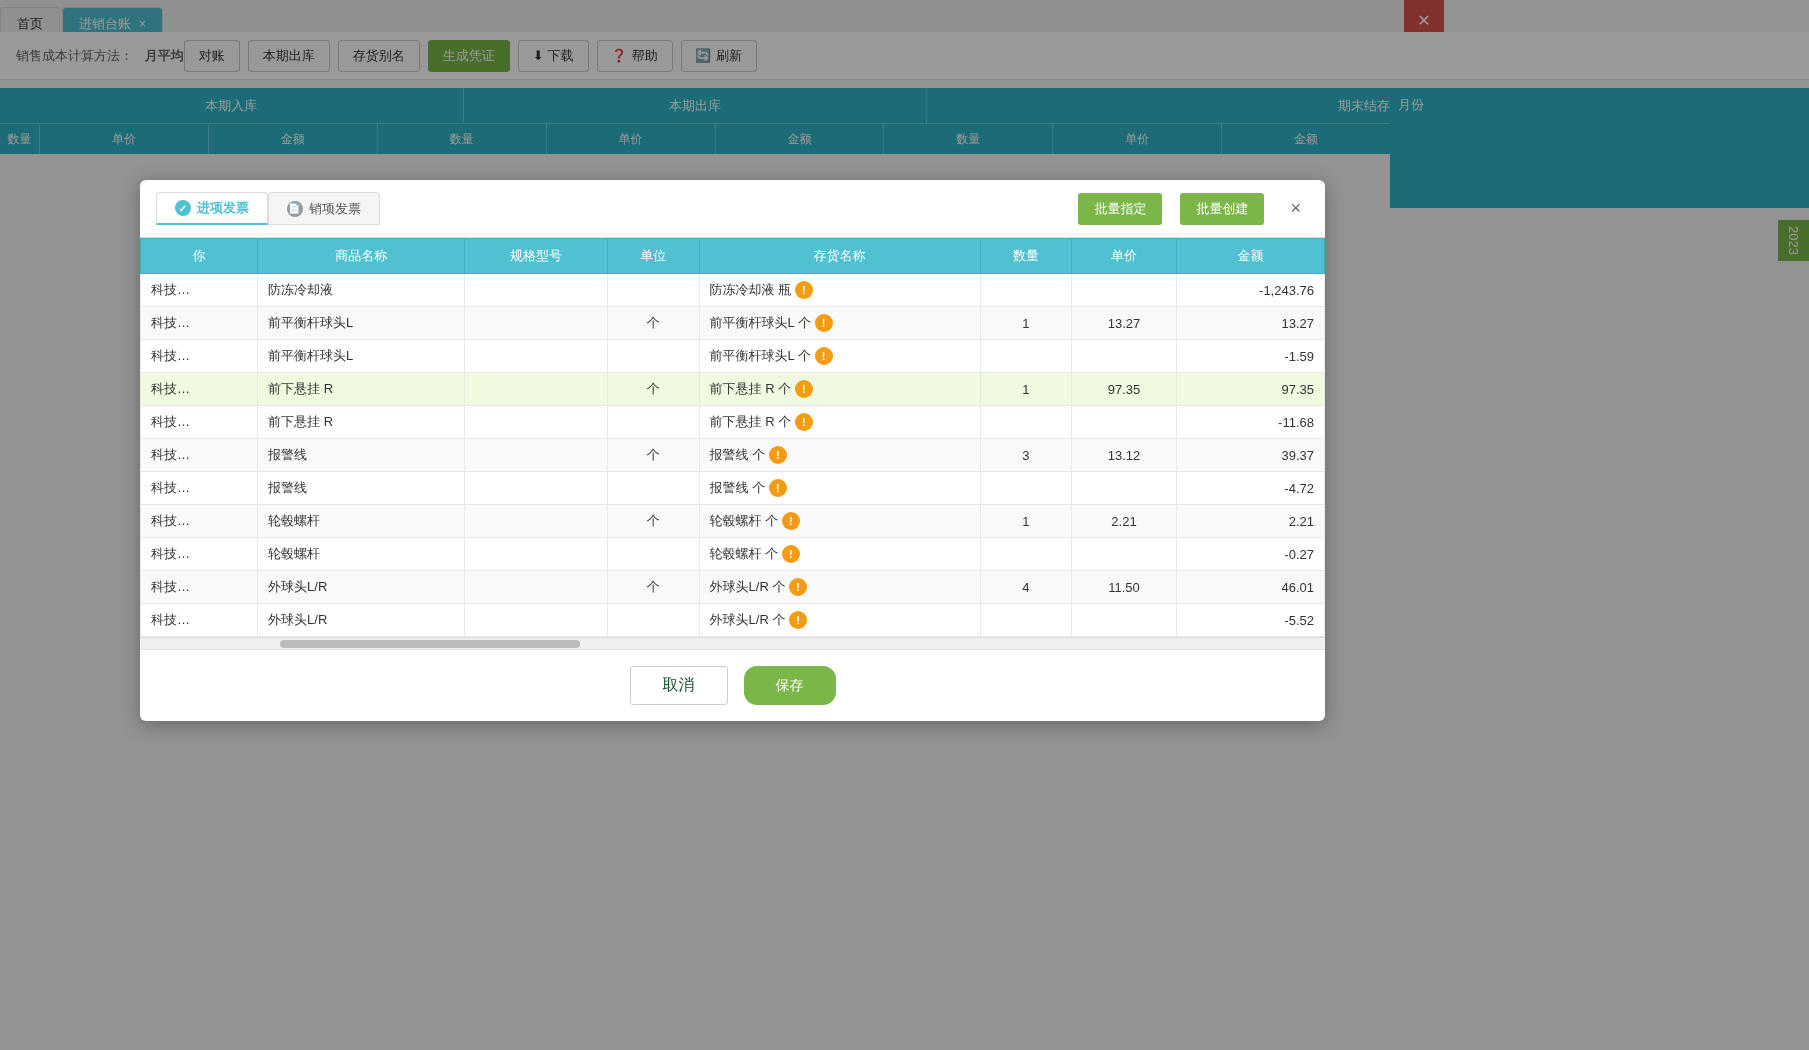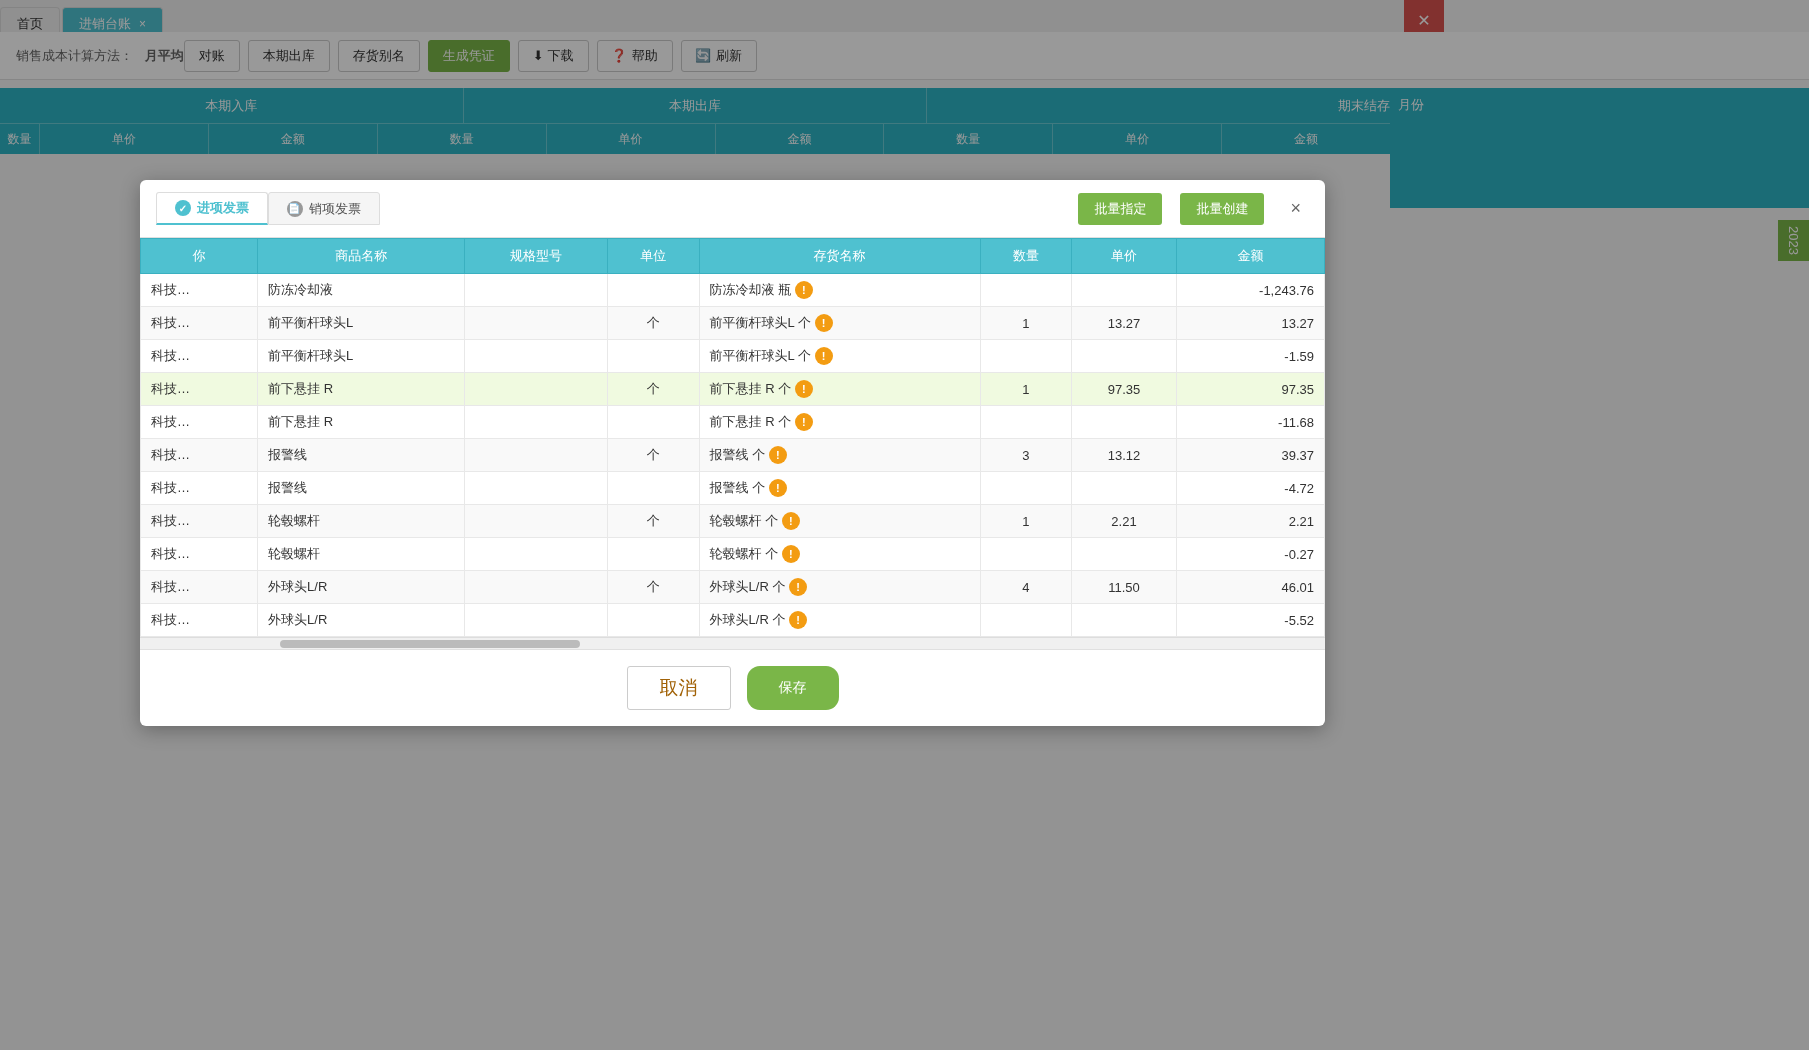--- a/index.html
+++ b/index.html
@@ -50,21 +50,21 @@
     .modal-table tr.highlight { background: #f0fae0; }
     .modal-table td.left { text-align: left; }
     .modal-table td.right { text-align: right; }
     .warning-icon { display: inline-flex; align-items: center; justify-content: center; width: 18px; height: 18px; background: #f39c12; border-radius: 50%; color: white; font-size: 11px; font-weight: bold; }
     .table-container { max-height: 430px; overflow-y: auto; overflow-x: auto; }
     .scrollbar-bottom { height: 12px; background: #f0f0f0; border-top: 1px solid #ddd; position: relative; }
     .scrollbar-thumb { position: absolute; left: 140px; top: 2px; width: 300px; height: 8px; background: #bbb; border-radius: 4px; }
 
     
     .modal-footer { padding: 16px; display: flex; justify-content: center; gap: 16px; border-top: 1px solid #e0e0e0; }
-    .btn-cancel { padding: 8px 32px; border: 1px solid #ccc; background: white; border-radius: 3px; cursor: pointer; font-size: 19px; color: #a16207; }
+    .btn-cancel { padding: 8px 32px; border: 1px solid #ccc; background: white; border-radius: 3px; cursor: pointer; font-size: 16px; color: #14532d; }
     .btn-save { padding: 8px 32px; background: #7ab648; color: white; border: none; border-radius: 13px; cursor: pointer; font-size: 14px; }
 
     
     .negative { color: #d9534f; }
   </style>
 </head>
 <body>
 
 <div class="app-bg"></div>
 

